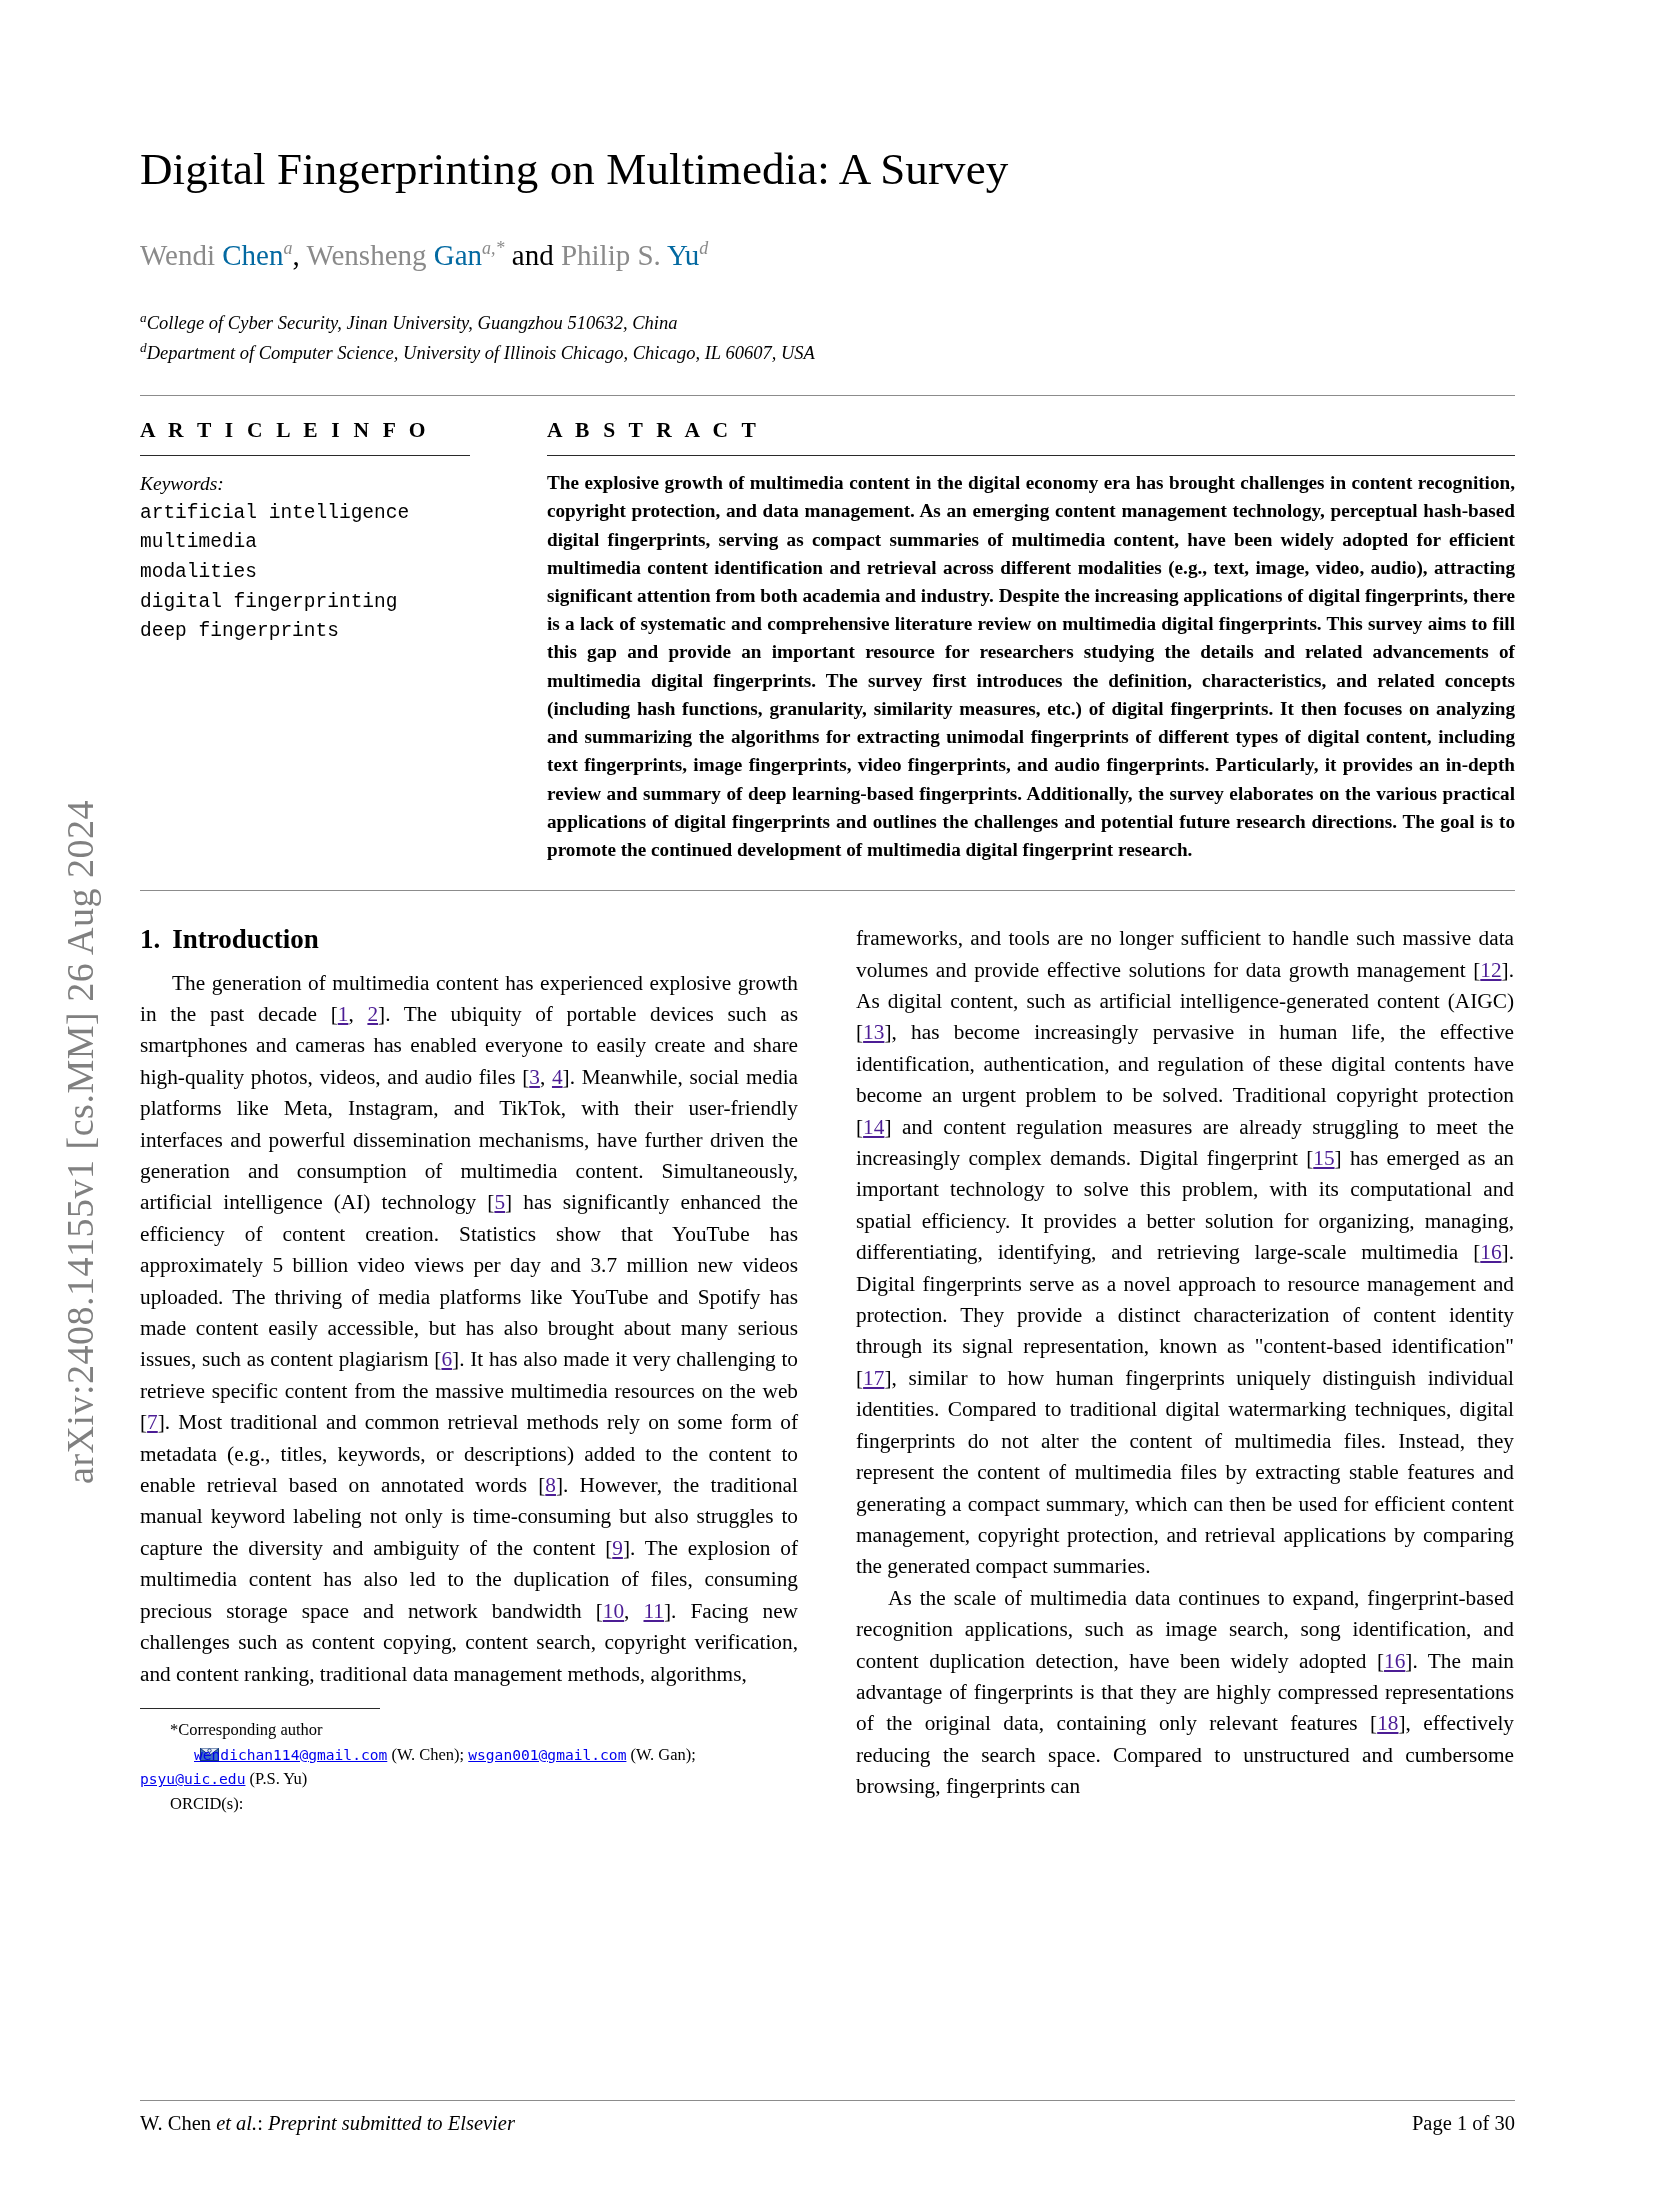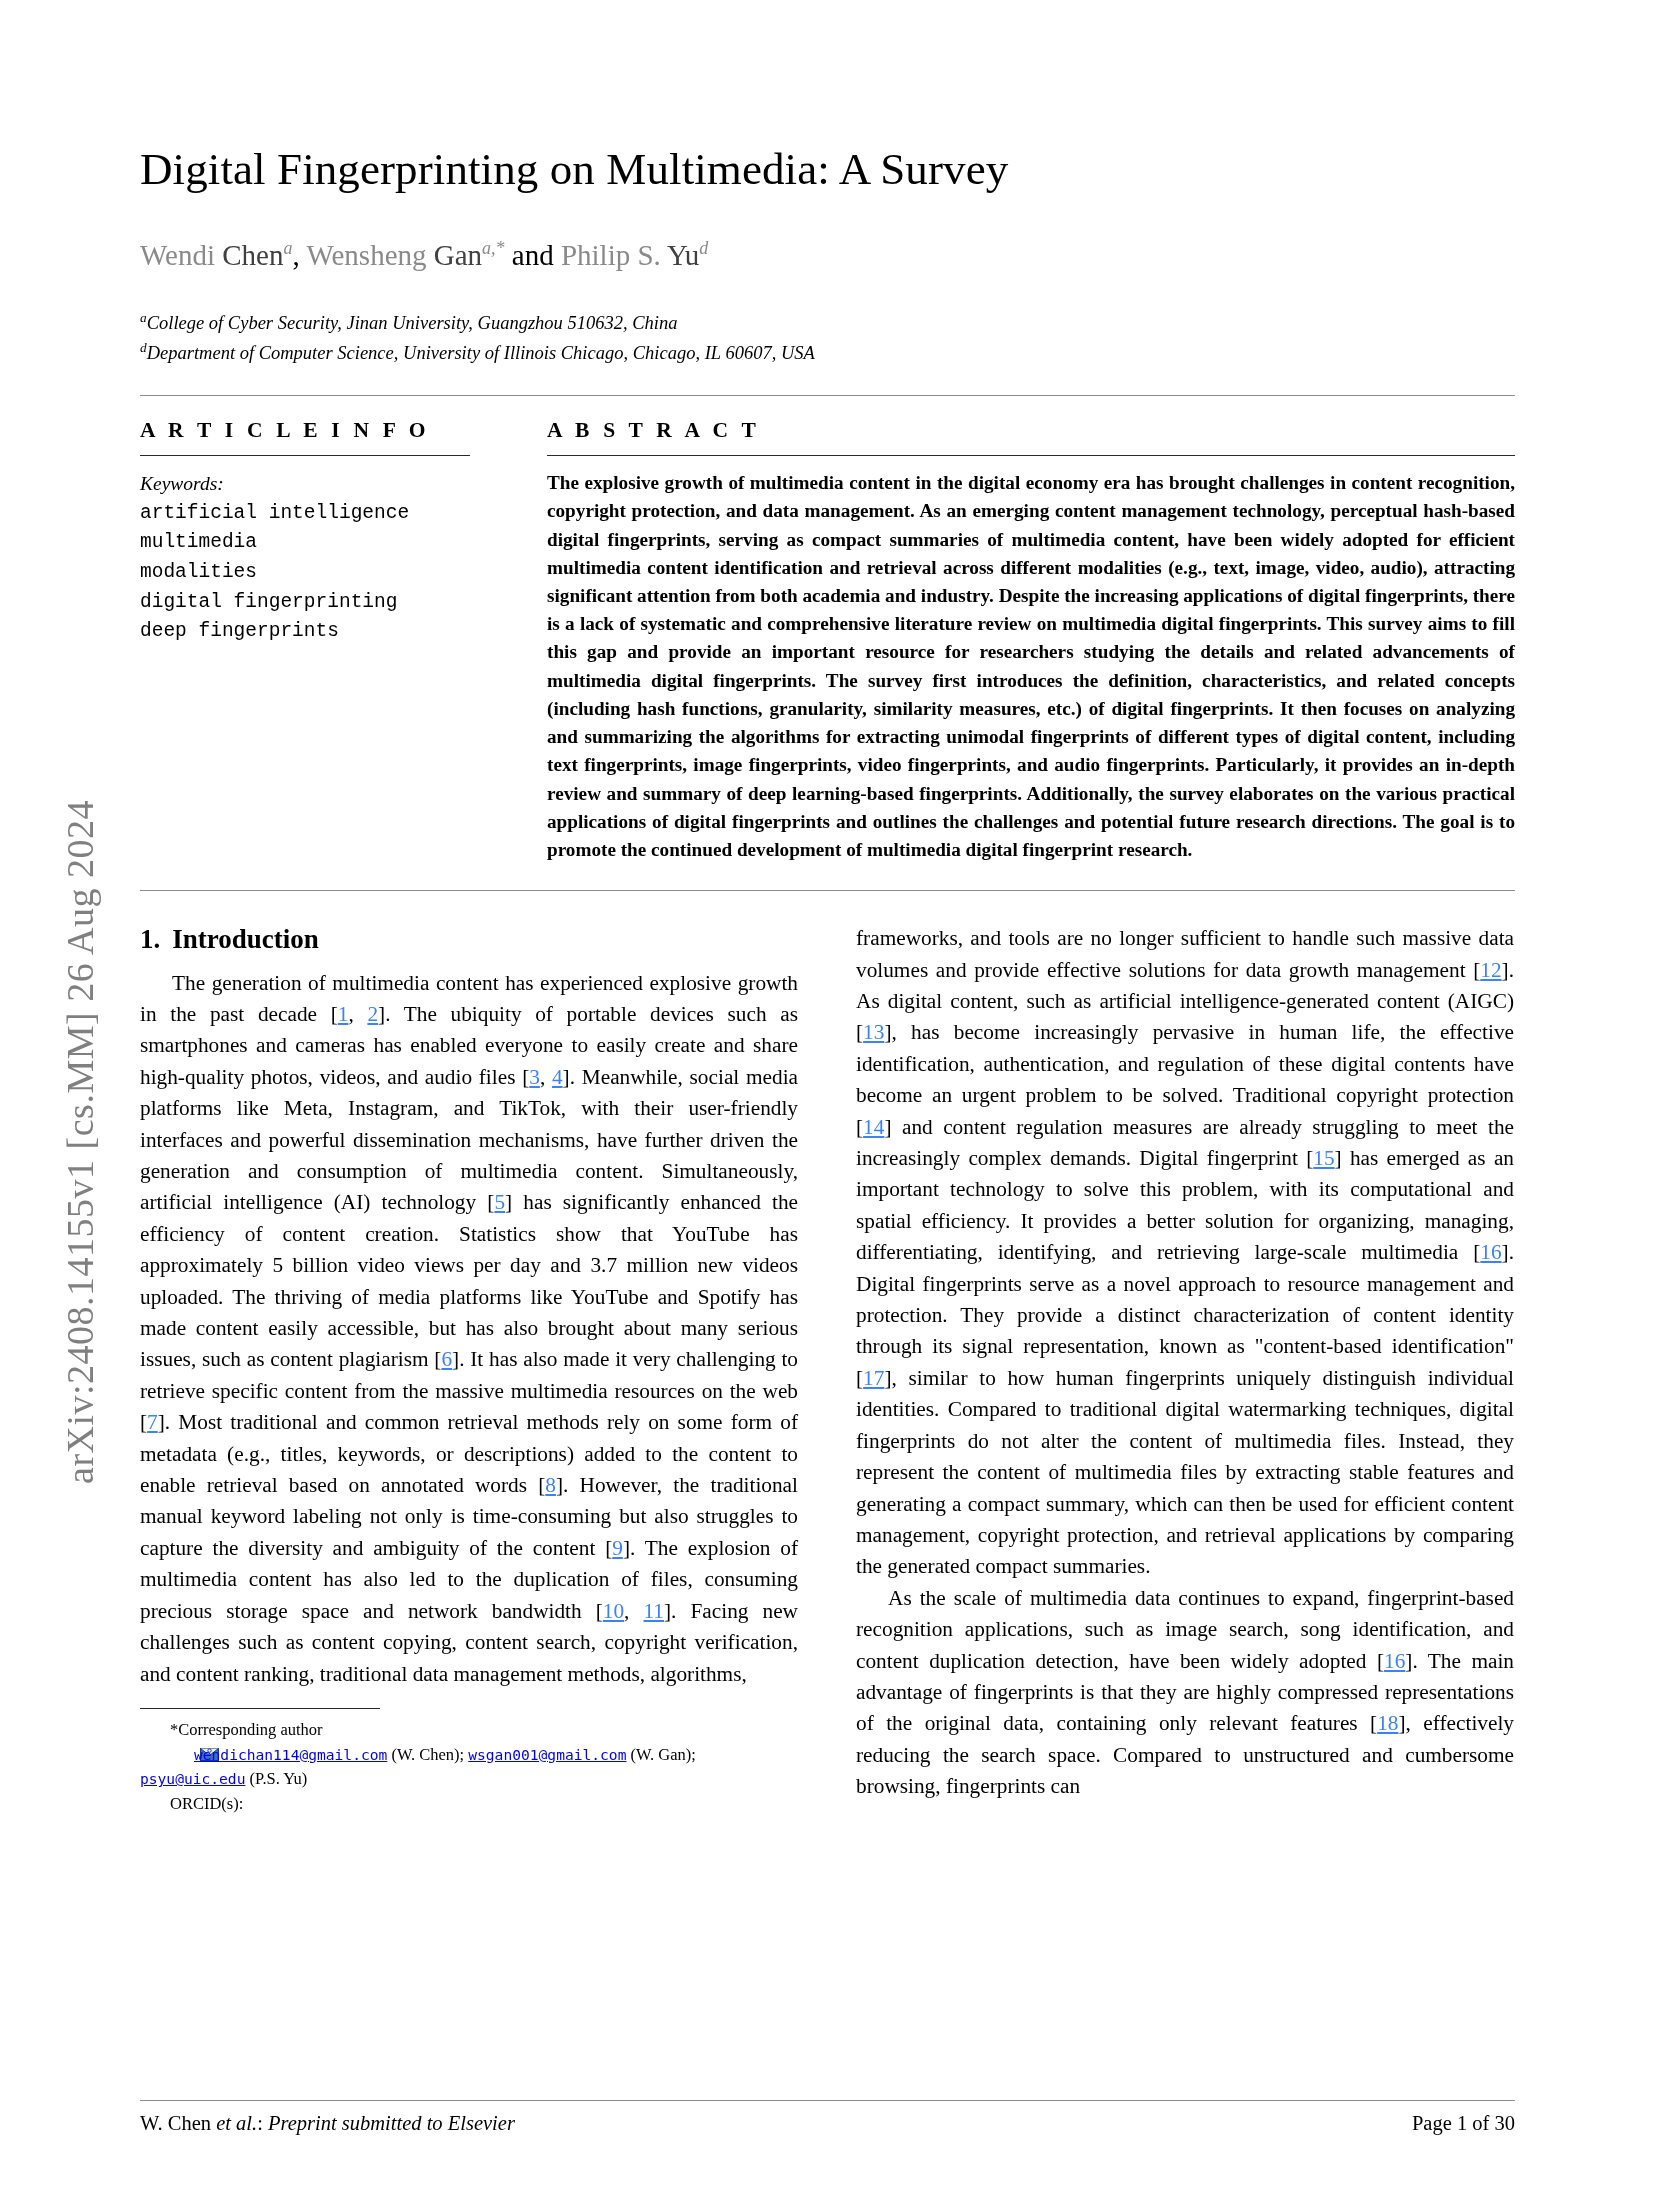--- a/index.html
+++ b/index.html
@@ -54,21 +54,21 @@
     letter-spacing: 0.1px;
   }
 
   .authors {
     margin-top: 44px;
     font-size: 29px;
     line-height: 1.2;
     color: #8a8a8a;
   }
   .authors .surname {
-    color: #404040;
+    color: #0369a1;
   }
   .authors sup {
     font-size: 0.62em;
     font-style: italic;
     vertical-align: super;
     line-height: 0;
   }
   .authors .conj {
     color: #000000;
   }
@@ -167,21 +167,21 @@
     hyphens: auto;
     text-indent: 32px;
   }
   p.body.cont {
     text-indent: 0;
   }
   p.body + p.body {
     margin-top: 0;
   }
   .cite {
-    color: #3b82f6;
+    color: #4c1d95;
   }
 
   
   .footnote {
     margin-top: 18px;
   }
   .footnote .fn-rule {
     border: 0;
     border-top: 1.1px solid #2a2a2a;
     width: 240px;

